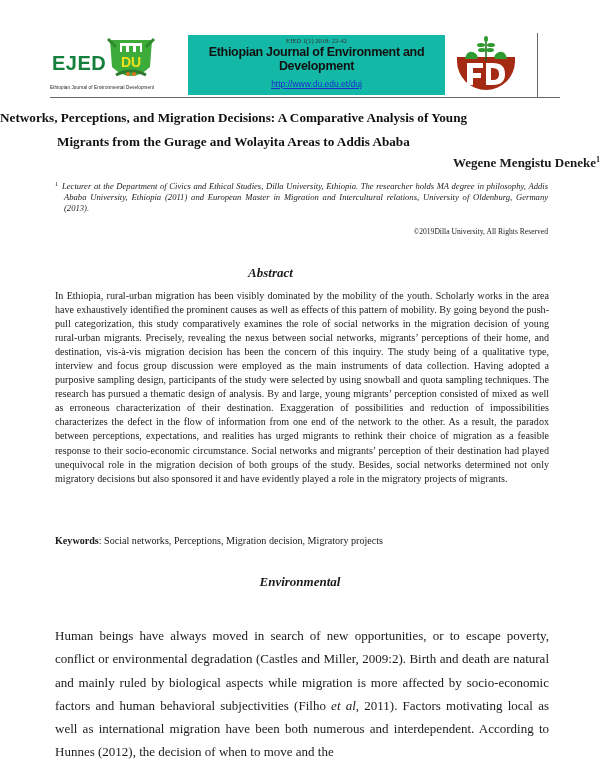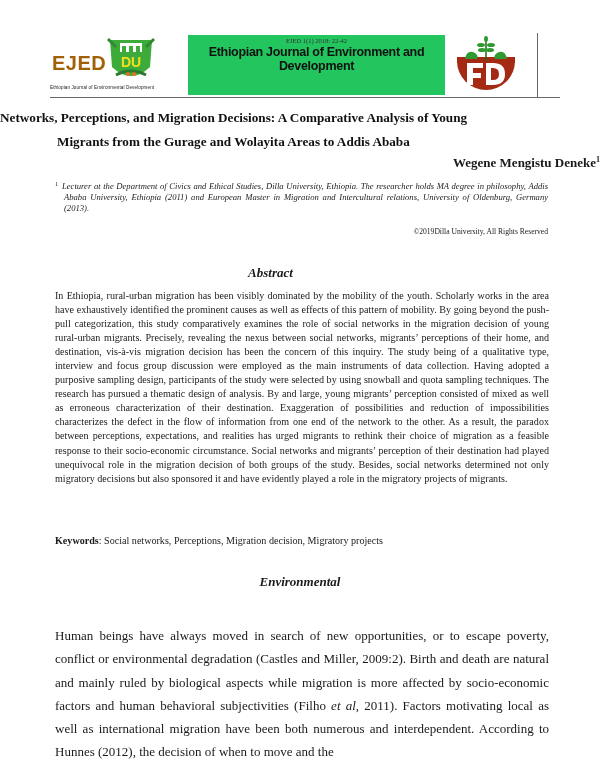--- a/index.html
+++ b/index.html
@@ -1,23 +1,23 @@
 <!DOCTYPE html>
 <html><head>
 <meta charset="utf-8">
 <style>
   html, body { margin:0; padding:0; background:#ffffff; }
   body { width:600px; height:776px; position:relative; overflow:hidden; font-family:"Liberation Serif", serif; color:#1a1a1a; }
   .abs { position:absolute; }
 
   
-  #ejed-logo-text { left:52px; top:52px; font-family:"Liberation Sans", sans-serif; font-weight:bold; font-size:20px; letter-spacing:0.5px; color:#a16207; }
+  #ejed-logo-text { left:52px; top:52px; font-family:"Liberation Sans", sans-serif; font-weight:bold; font-size:20px; letter-spacing:0.5px; color:#15803d; }
   #ejed-logo-sub { left:50px; top:85px; font-family:"Liberation Sans", sans-serif; font-size:4.6px; color:#222; white-space:nowrap; letter-spacing:0.1px; }
   #du-shield { left:106px; top:37px; width:50px; height:48px; }
-  #journal-box { left:188px; top:35px; width:257px; height:60px; background:#22c55e; text-align:center; }
+  #journal-box { left:188px; top:35px; width:257px; height:60px; background:#14b8a6; text-align:center; }
   #journal-issue { left:0; right:0; top:2px; font-size:6.5px; color:#333; }
   #journal-name { left:0; right:0; top:10px; font-family:"Liberation Sans", sans-serif; font-weight:bold; font-size:12.5px; line-height:14px; color:#111; letter-spacing:-0.3px; }
   #journal-url { left:0; right:0; top:44px; font-family:"Liberation Sans", sans-serif; font-size:8.5px; color:#1a2ccc; text-decoration:underline; }
   #red-logo { left:453px; top:33px; width:66px; height:66px; }
   #header-vline { left:537px; top:33px; width:1px; height:65px; background:#666; }
   #header-hline { left:50px; top:97px; width:510px; height:1px; background:#666; }
 
   
   .title-line { left:0; width:600px; font-weight:bold; font-size:13.2px; color:#111; white-space:nowrap; }
   #title-line-1 { top:110px; }
@@ -61,20 +61,21 @@
   <circle cx="22" cy="37" r="2" fill="#e07020"></circle>
   <circle cx="28" cy="37" r="2" fill="#e07020"></circle>
 </svg>
 
 <div class="abs" id="journal-box">
   <div class="abs" id="journal-issue">EJED 1(1) 2018: 22-42</div>
   <div class="abs" id="journal-name">
     <div>Ethiopian Journal of Environment and</div>
     <div>Development</div>
   </div>
+  <div class="abs" id="journal-url">http://www.du.edu.et/duj</div>
 </div>
 
 <svg class="abs" id="red-logo" viewBox="0 0 66 66">
   <path d="M4 28 A29 29 0 0 0 62 28 Z" fill="#a52a14"></path>
   <rect x="4" y="24" width="58" height="6" fill="#a52a14"></rect>
   <path d="M14 30 L30 30 L30 35 L20 35 L20 40 L28 40 L28 45 L20 45 L20 52 L14 52 Z" fill="#ffffff"></path>
   <path d="M33 30 L40 30 Q52 30 52 41 Q52 52 40 52 L33 52 Z M38 35 L38 47 L40 47 Q46 47 46 41 Q46 35 40 35 Z" fill="#ffffff"></path>
   <line x1="33" y1="8" x2="33" y2="28" stroke="#1a6a1a" stroke-width="1.5"></line>
   <ellipse cx="28" cy="12" rx="4" ry="2" fill="#2f9a2f"></ellipse>
   <ellipse cx="38" cy="12" rx="4" ry="2" fill="#2f9a2f"></ellipse>

